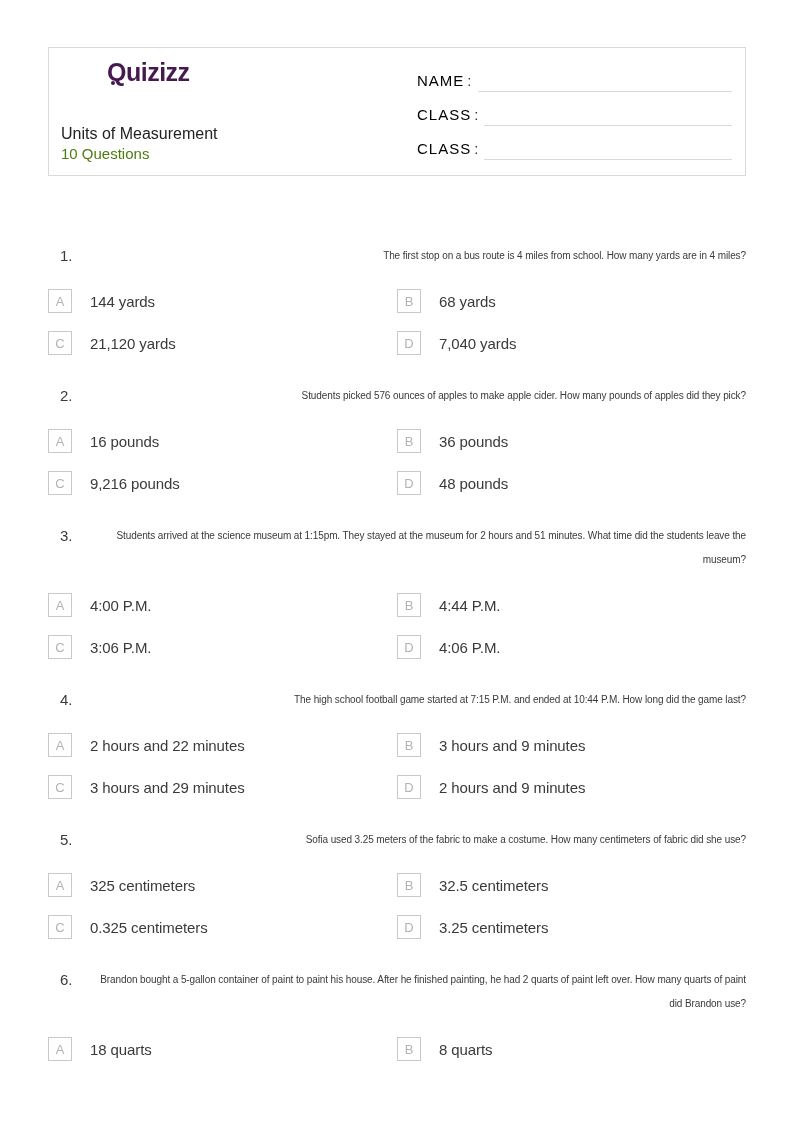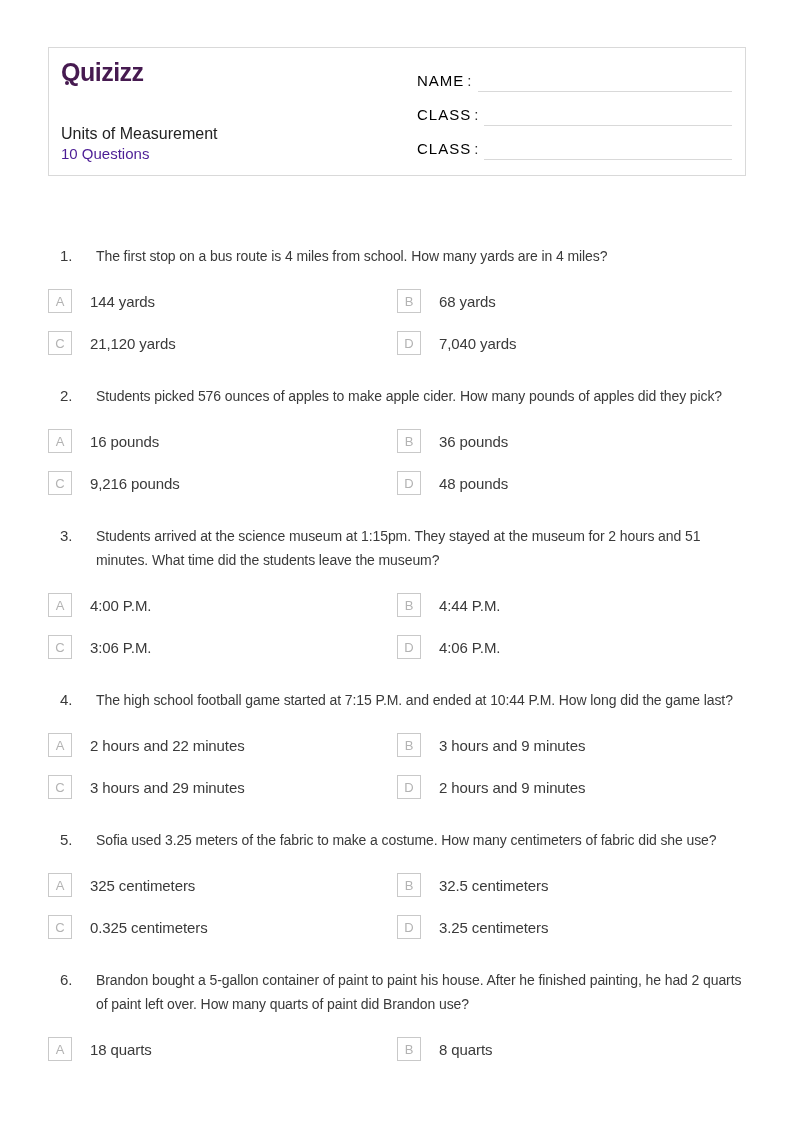--- a/index.html
+++ b/index.html
@@ -28,33 +28,34 @@
     justify-content: space-between;
   }
   .logo {
     font-size: 25px;
     font-weight: 800;
     letter-spacing: -0.5px;
     color: #461a50;
     position: relative;
     display: inline-block;
     line-height: 28px;
+    margin-left: 46px;
   }
   .logo::after {           
     content: "";
     position: absolute;
     left: 4px;
     bottom: 1px;
     width: 4px;
     height: 4px;
     border-radius: 50%;
     background: #461a50;
   }
   .quiz-title { font-size: 16px; color: #222222; line-height: 21px; }
-  .quiz-subtitle { font-size: 15px; color: #4c1d95; line-height: 20px; }
+  .quiz-subtitle { font-size: 15px; color: #4d7c0f; line-height: 20px; }
 
   .header-right {
     width: 328px;
     padding: 10px 13px 9px 0;
     display: flex;
     flex-direction: column;
   }
   .field-row {
     height: 34px;
     display: flex;
@@ -83,24 +84,25 @@
   .q-num {
     width: 48px;
     padding-left: 12px;
     font-size: 15px;
     line-height: 24px;
     color: #3a3a3a;
     flex: none;
   }
   .q-text {
     flex: 1;
-    font-size: 14px;
+    font-size: 10px;
     line-height: 24px;
     color: #3a3a3a;
     letter-spacing: -0.1px;
+    text-align: right;
   }
   .options {
     margin-top: 21px;
     display: grid;
     grid-template-columns: 1fr 1fr;
     row-gap: 18px;
   }
   .option { display: flex; align-items: center; height: 24px; }
   .letter-box {
     width: 24px;

